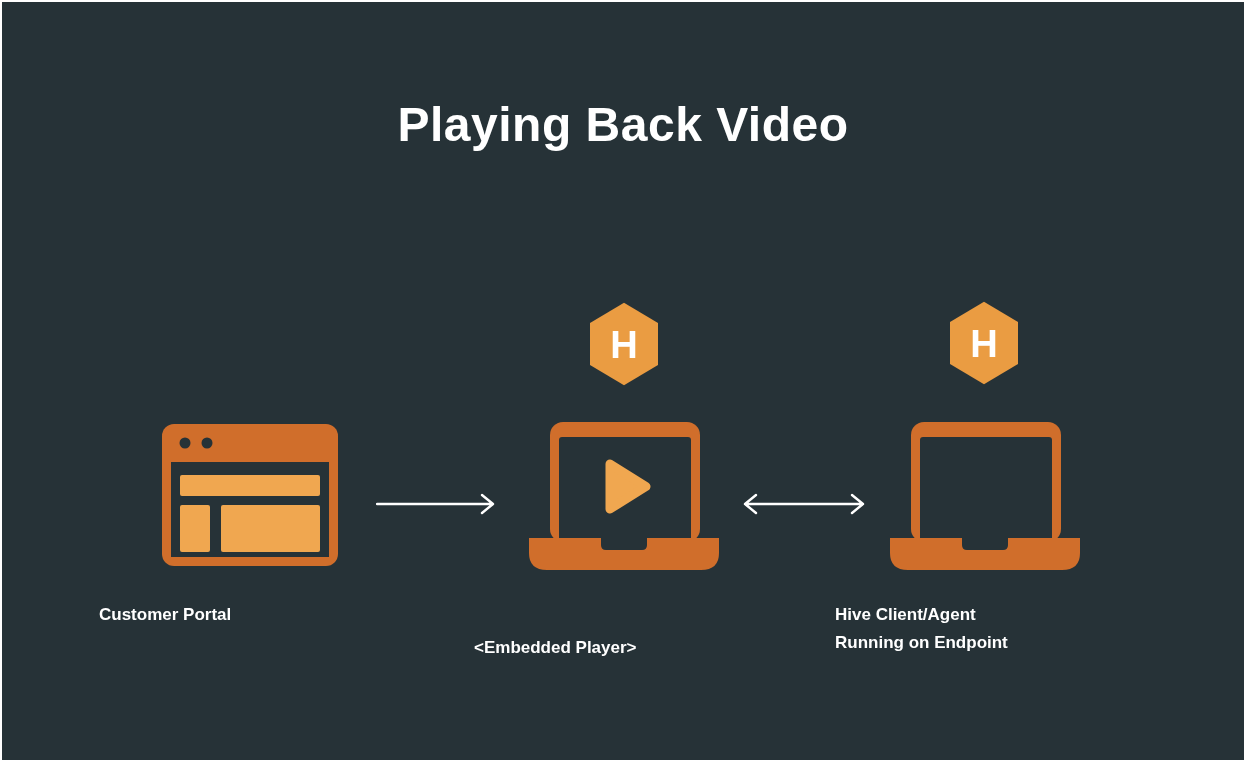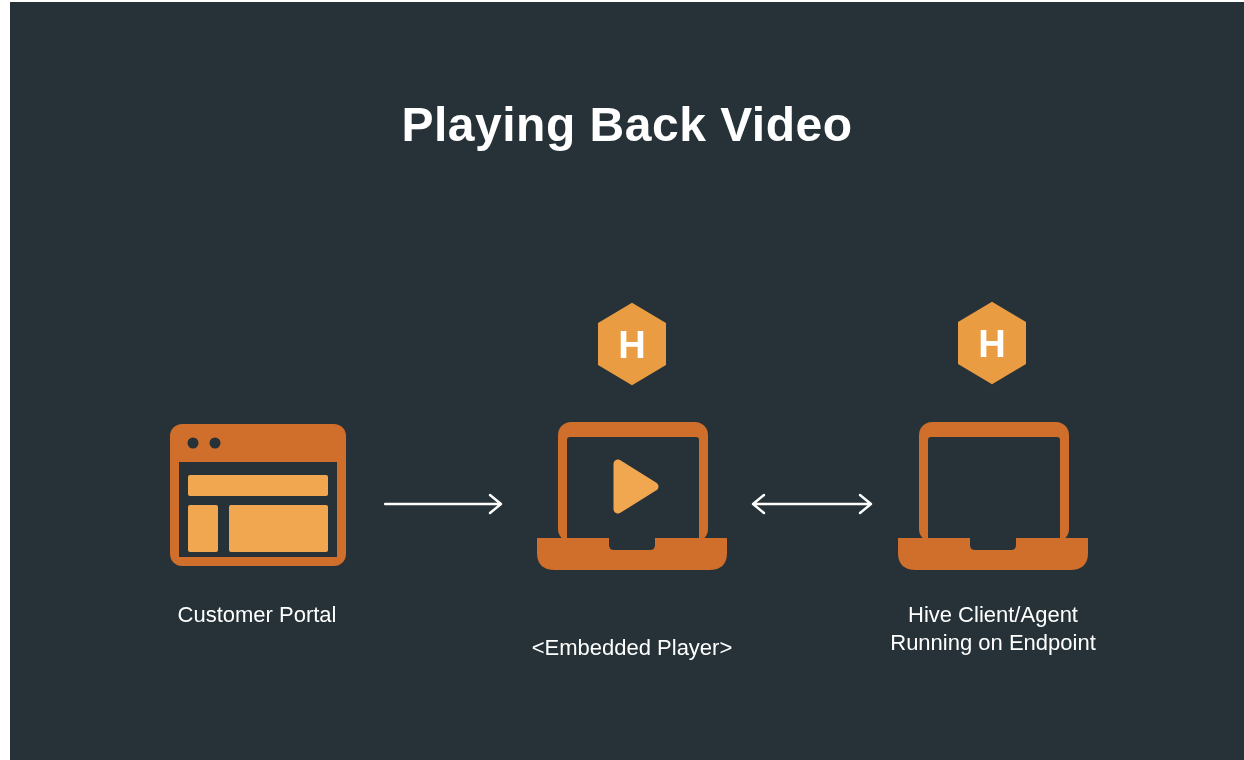--- a/index.html
+++ b/index.html
@@ -14,40 +14,38 @@
   html,body{width:1244px;height:760px;overflow:hidden;}
   body{
     background:var(--panel-edge);
     font-family:"Liberation Sans", sans-serif;
     position:relative;
   }
   .panel{
     position:absolute;
     top:2px;left:2px;right:0;bottom:0;
     background:var(--background);
-    margin-left:8px;
   }
   .title{
     position:absolute;
     top:94px;left:0;width:100%;
     text-align:center;
     color:var(--text);
     font-size:48px;
     font-weight:700;
     letter-spacing:0.5px;
     line-height:58px;
   }
   .abs{position:absolute;}
   .node-label{
     position:absolute;
     width:300px;
-    text-align:center;
     color:var(--text);
-    font-size:22px;
-    font-weight:400;
+    font-size:17px;
+    font-weight:700;
     line-height:28px;
   }
   .label-portal{left:97px;top:599px;}
   .label-player{left:472px;top:632px;}
   .label-hive{left:833px;top:599px;}
   .icon-browser{left:160px;top:422px;width:176px;height:142px;}
   .hex-mid{left:588px;top:300px;width:68px;height:84px;}
   .hex-right{left:948px;top:299px;width:68px;height:84px;}
   .laptop-mid{left:527px;top:420px;width:190px;height:148px;}
   .laptop-right{left:888px;top:420px;width:190px;height:148px;}

